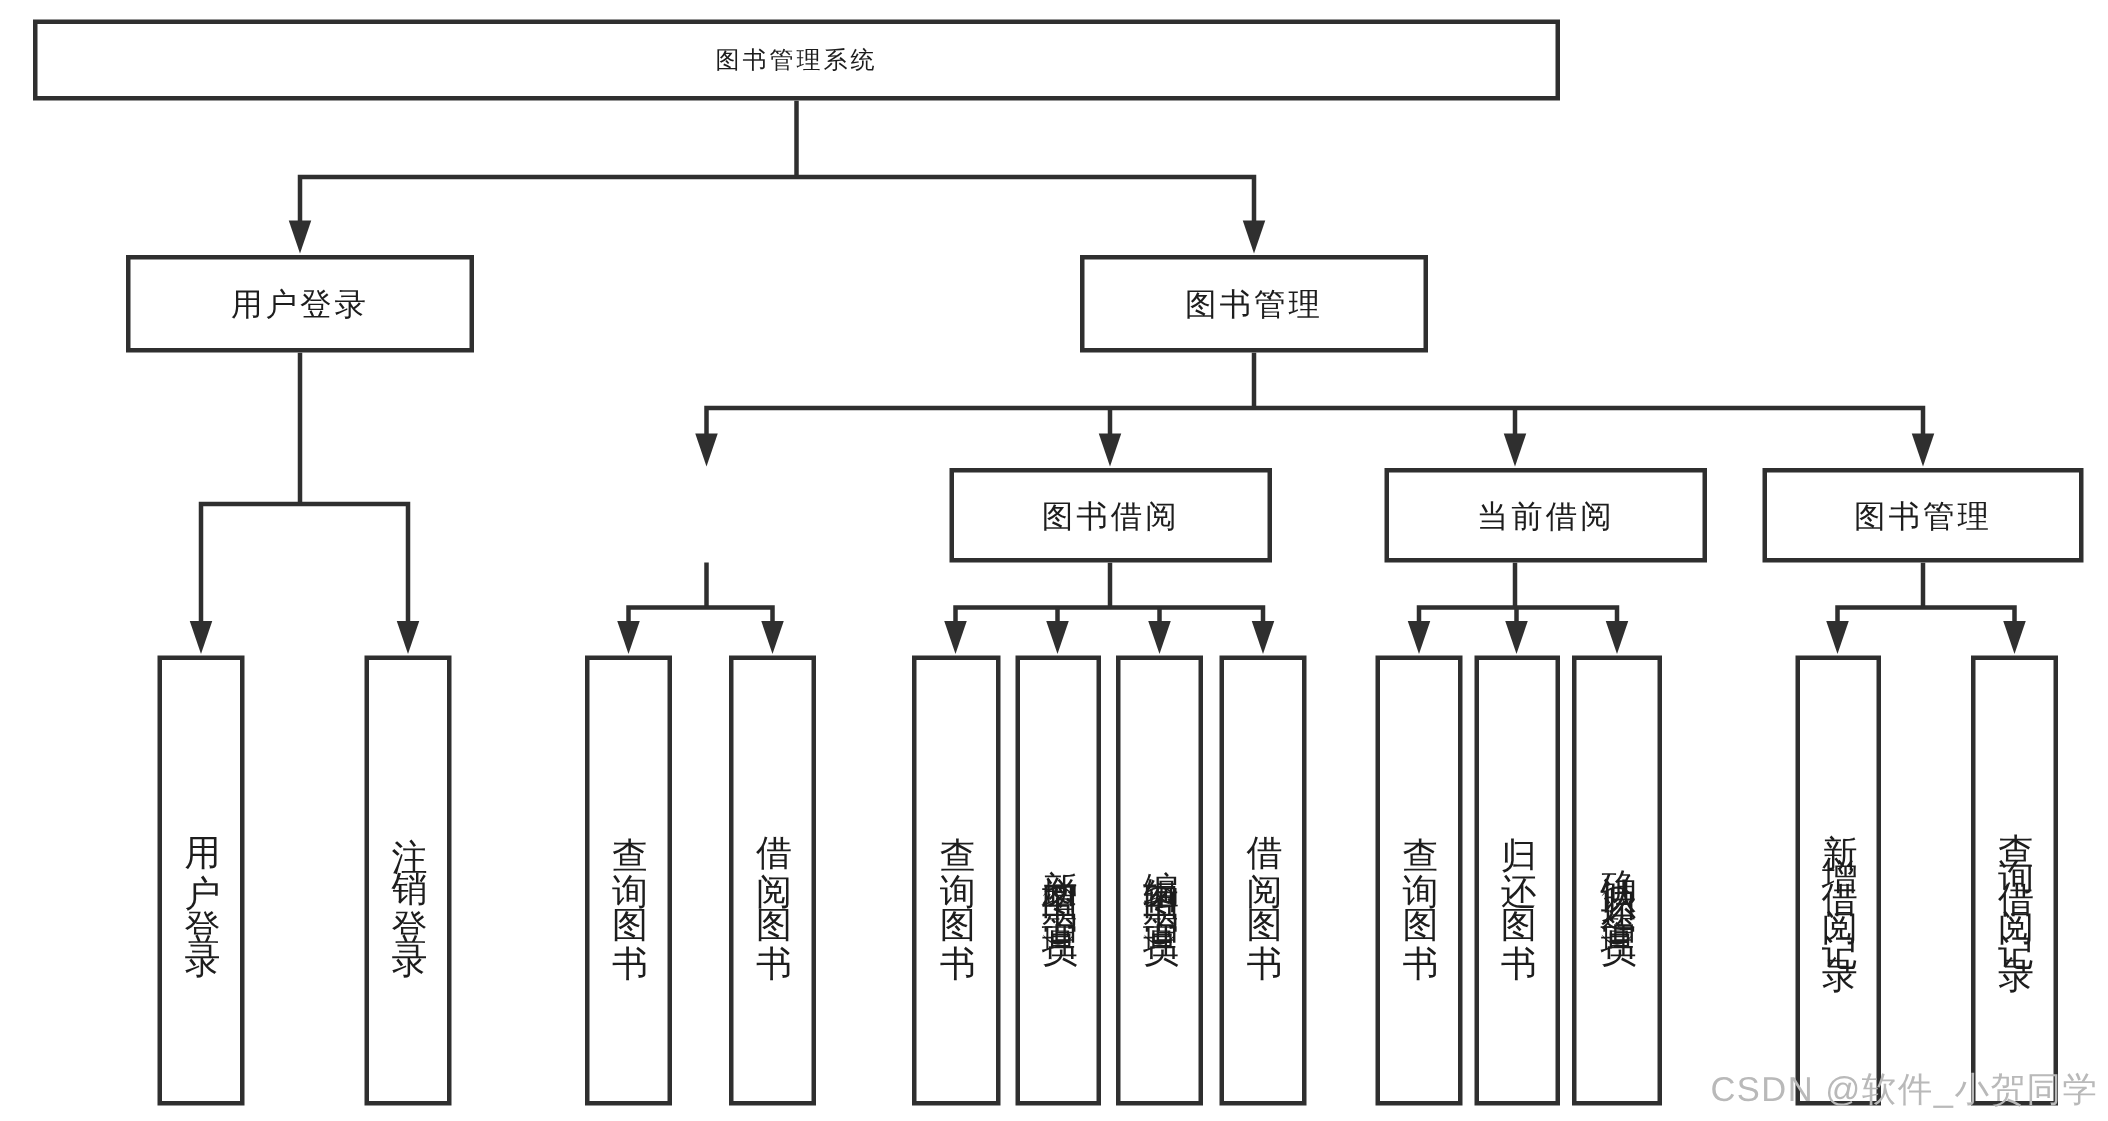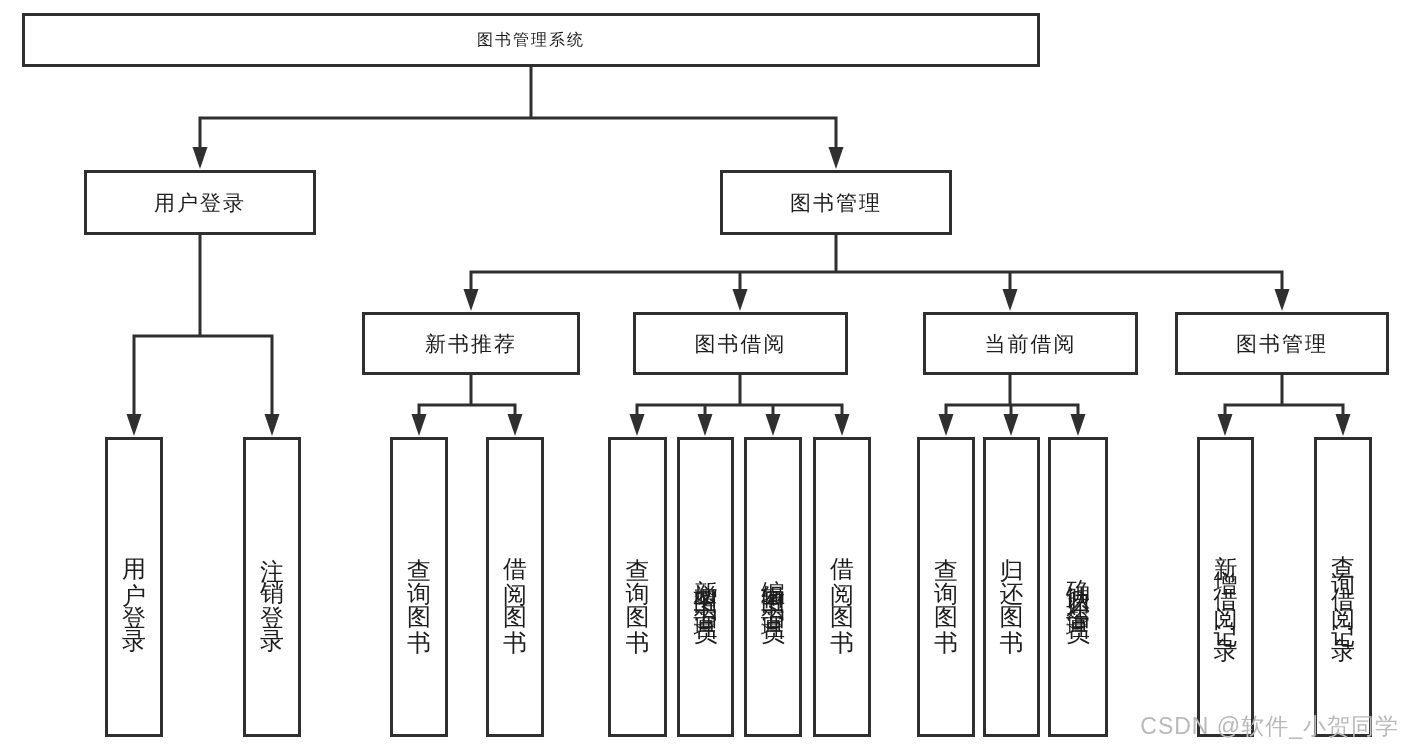--- a/index.html
+++ b/index.html
@@ -94,23 +94,20 @@
     <span>图书管理系统</span>
   </div>
 
   <div class="box hbox" style="left:84px;top:170px;width:232px;height:65px;">
     <span>用户登录</span>
   </div>
   <div class="box hbox" style="left:720px;top:170px;width:232px;height:65px;">
     <span>图书管理</span>
   </div>
 
-  <div class="box hbox" style="left:362px;top:312px;width:218px;height:63px;">
-    <span>新书推荐</span>
-  </div>
   <div class="box hbox" style="left:633px;top:312px;width:215px;height:63px;text-align:right;">
     <span>图书借阅</span>
   </div>
   <div class="box hbox" style="left:923px;top:312px;width:215px;height:63px;">
     <span>当前借阅</span>
   </div>
   <div class="box hbox" style="left:1175px;top:312px;width:214px;height:63px;">
     <span>图书管理</span>
   </div>
 

